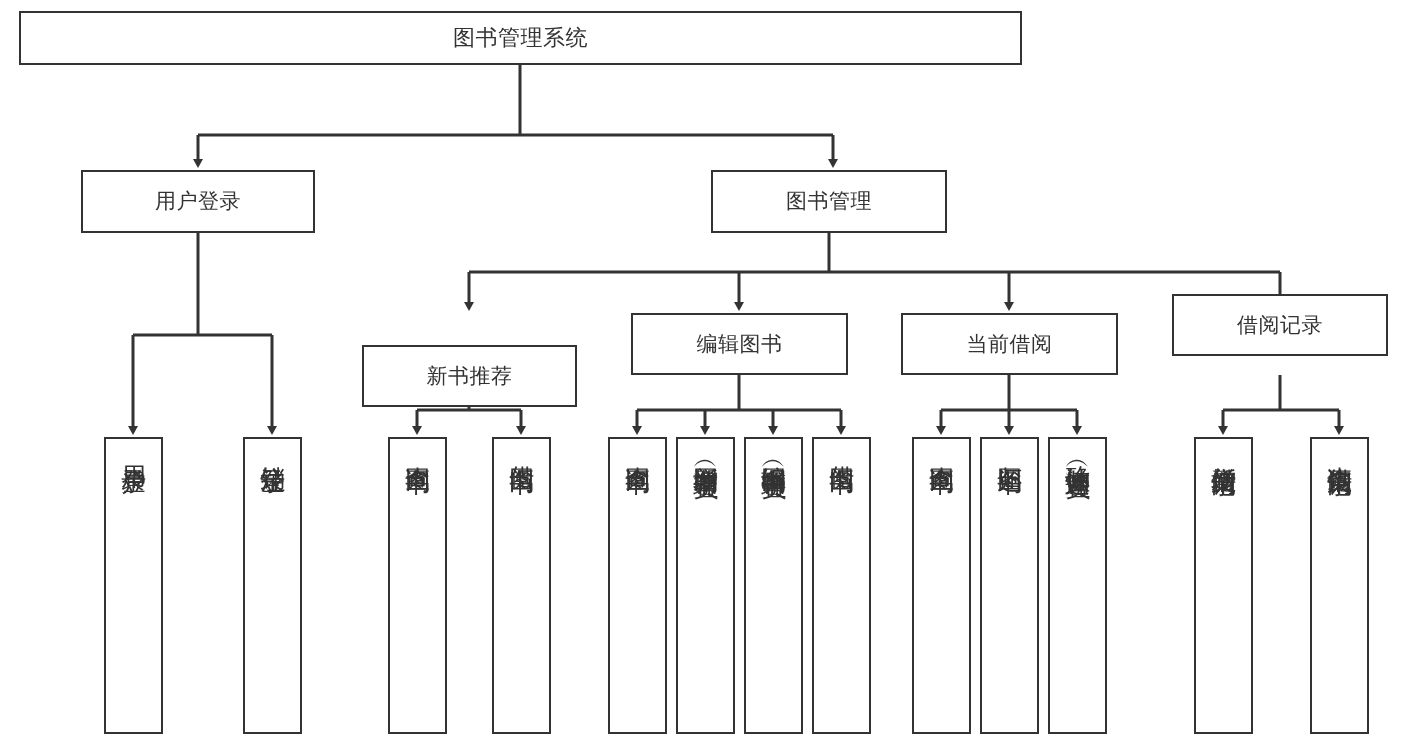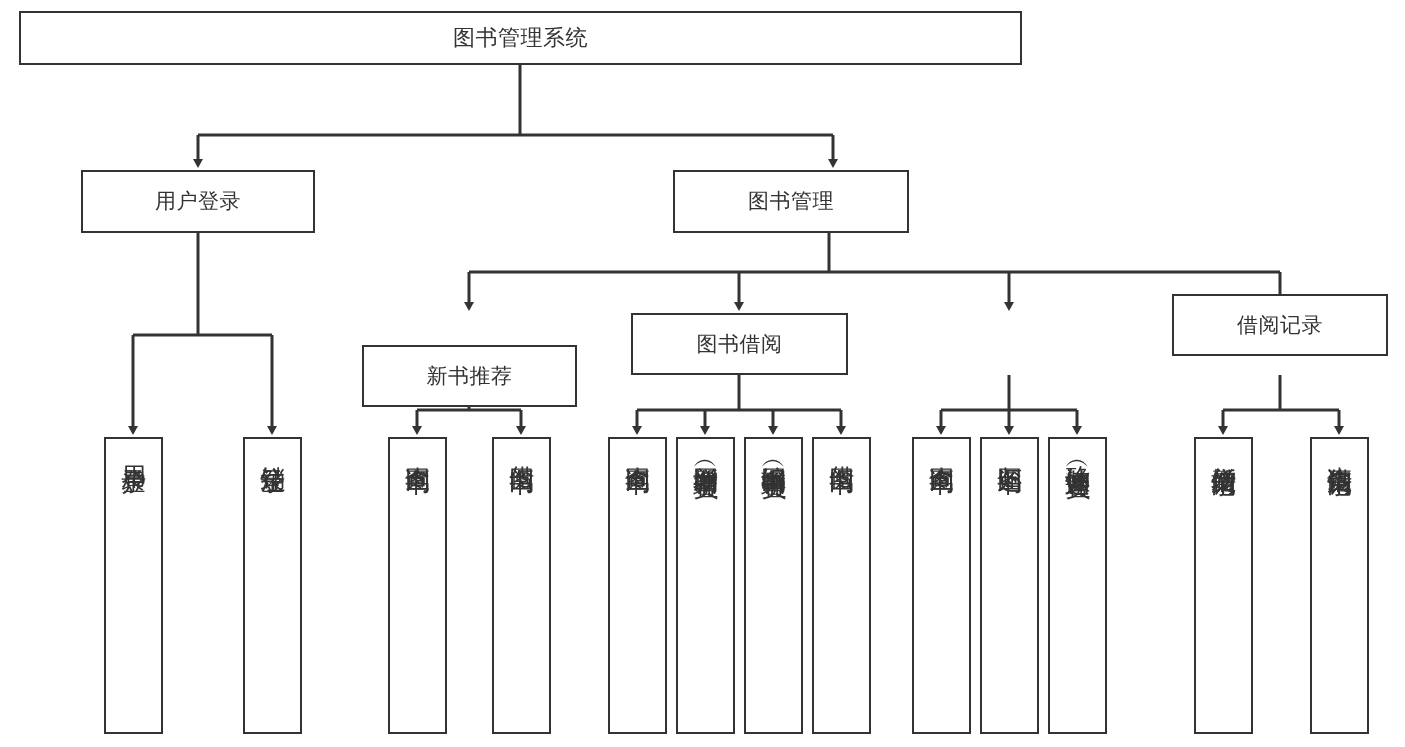--- a/index.html
+++ b/index.html
@@ -125,29 +125,32 @@
     </g>
   </svg>
 
   <div class="node horiz root" style="left:19px; top:11px; width:1003px; height:54px;">
     <span class="lbl">图书管理系统</span>
   </div>
 
   <div class="node horiz" style="left:81px; top:170px; width:234px; height:63px;">
     <span class="lbl">用户登录</span>
   </div>
-  <div class="node horiz" style="left:673px; top:170px; width:236px; height:63px;">
+  <div class="node horiz" style="left:711px; top:170px; width:236px; height:63px;">
     <span class="lbl">图书管理</span>
   </div>
 
   <div class="node horiz" style="left:362px; top:313px; width:215px; height:62px;margin-top:32px;">
     <span class="lbl">新书推荐</span>
   </div>
   <div class="node horiz" style="left:631px; top:313px; width:217px; height:62px;">
-    <span class="lbl">图书借阅</span>
+    <span class="lbl">编辑图书</span>
+  </div>
+  <div class="node horiz" style="left:901px; top:313px; width:217px; height:62px;">
+    <span class="lbl">当前借阅</span>
   </div>
   <div class="node horiz" style="left:1172px; top:294px; width:216px; height:62px;">
     <span class="lbl">借阅记录</span>
   </div>
 
   <div class="node vert" style="left:104px; top:437px; width:59px; height:297px;">
     <span class="lbl">用户登录</span>
   </div>
   <div class="node vert" style="left:243px; top:437px; width:59px; height:297px;">
     <span class="lbl">注销登录</span>

